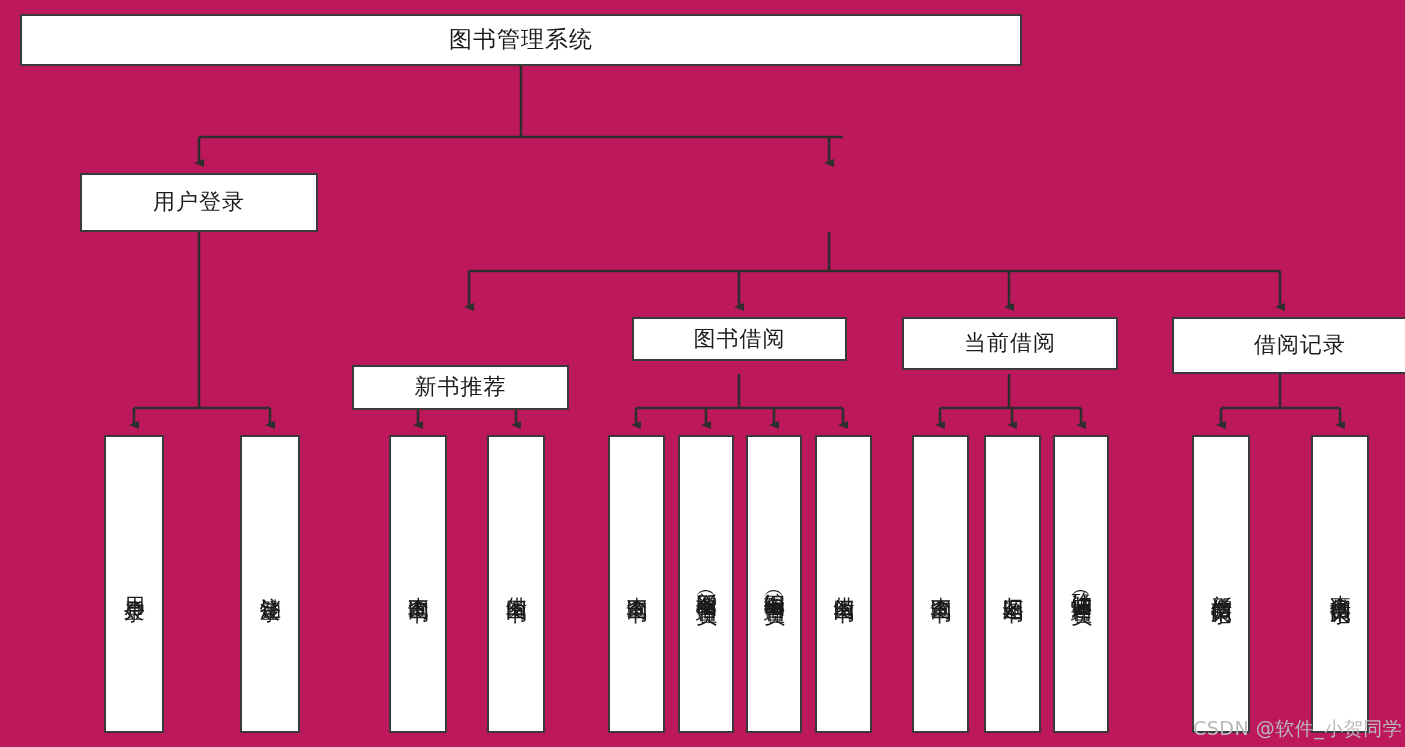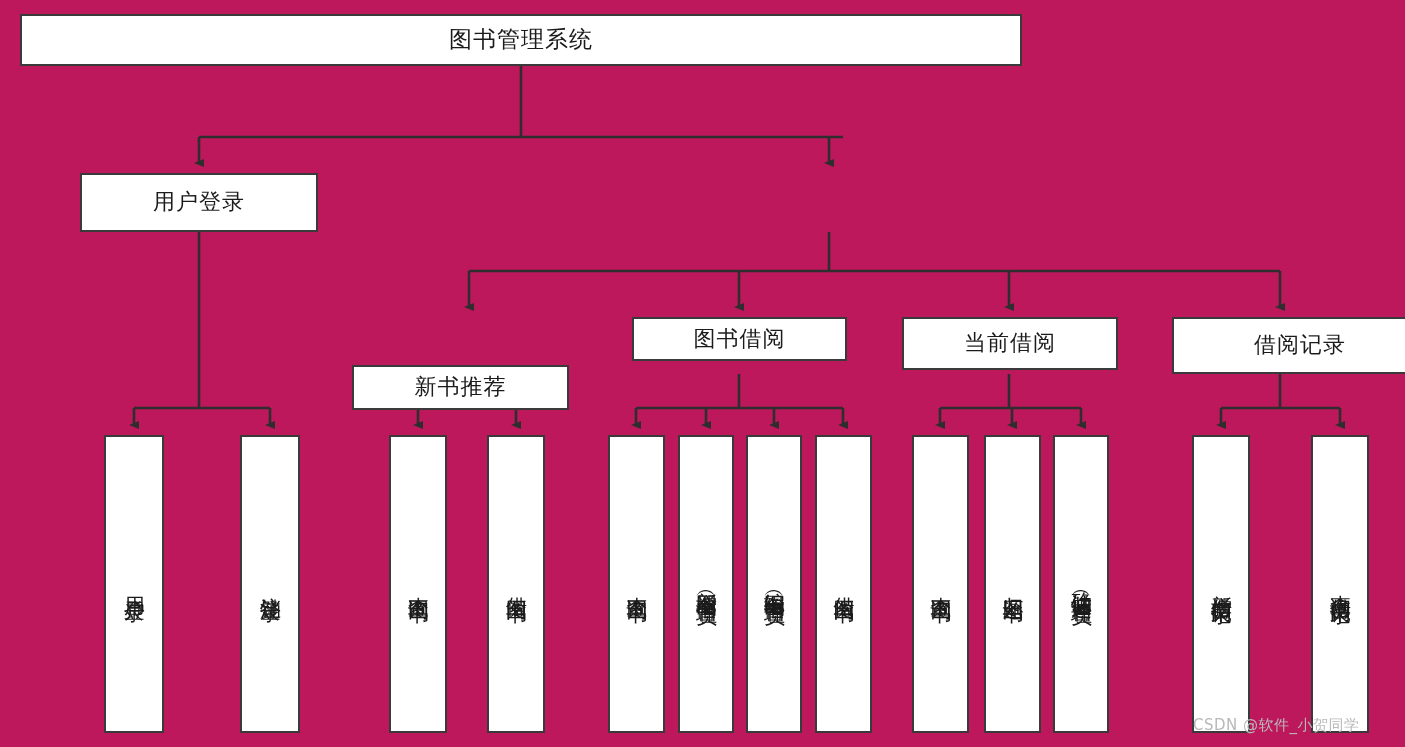--- a/index.html
+++ b/index.html
@@ -52,21 +52,21 @@
     padding: 6px 0;
   }
   .node.vertical .label {
     writing-mode: vertical-rl;
     text-orientation: upright;
     display: block;
     max-height: 100%;
   }
   .watermark {
     position: absolute;
-    font-size: 15px;
+    font-size: 19px;
     color: #b9b9b9;
     letter-spacing: 0.5px;
     white-space: nowrap;
     pointer-events: none;
   }
 </style>
 </head>
 <body>
 
 <div id="diagram-canvas">

